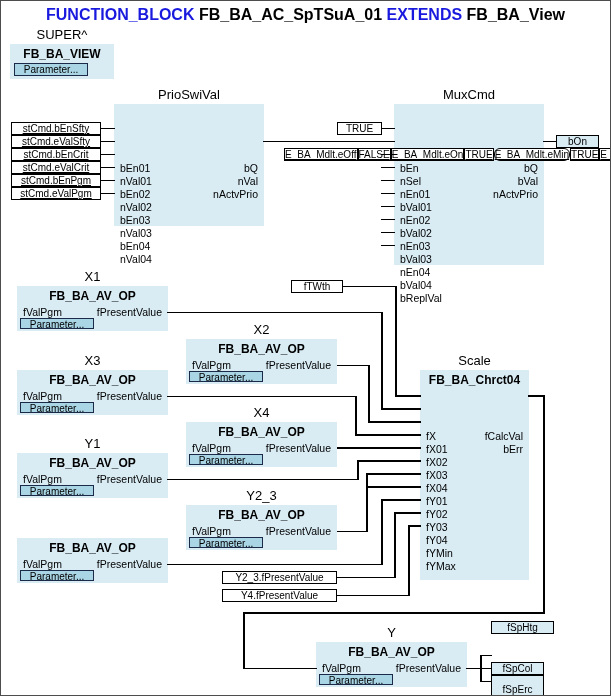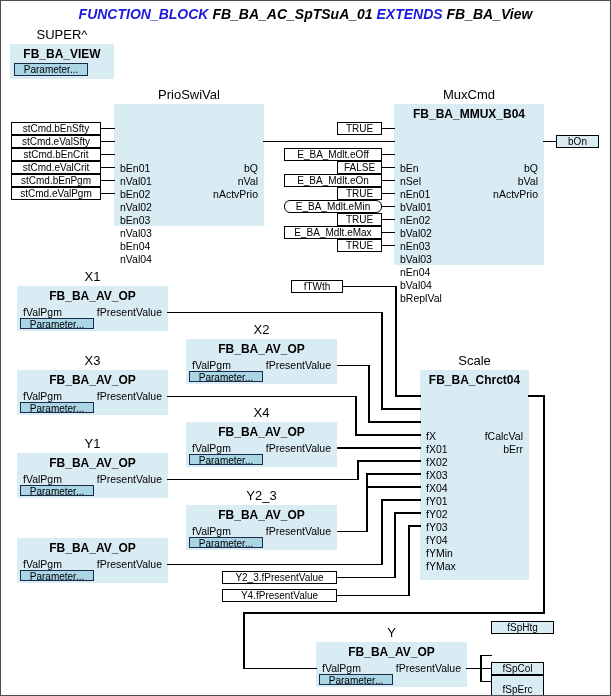--- a/index.html
+++ b/index.html
@@ -1,42 +1,42 @@
 <!DOCTYPE html>
 <html><head>
 <meta charset="utf-8">
 <style>
   html,body{margin:0;padding:0;background:#fff;}
   #canvas{position:relative;width:611px;height:696px;background:#ffffff;
     border:1px solid #4d4d4d;box-sizing:border-box;overflow:hidden;
     font-family:"Liberation Sans",sans-serif;color:#000;}
   .hdr{position:absolute;top:5px;left:0;width:100%;text-align:center;
-    font-size:14px;font-weight:bold;white-space:nowrap;font-style:italic;}
+    font-size:16px;font-weight:bold;white-space:nowrap;}
   .kw{color:#1a1adf;}
   .fb{position:absolute;background:#d9ecf4;}
   .inst{position:absolute;text-align:center;font-size:13px;height:14px;
     line-height:14px;white-space:nowrap;}
   .fbt{padding-top:3px;height:15px;text-align:center;font-weight:bold;
     font-size:12px;line-height:15px;white-space:nowrap;}
   .pcol{position:absolute;font-size:10.5px;margin-top:40px;}
   .pcol.pl{left:6px;}
   .pcol.pr{right:6px;text-align:right;}
   .pin{height:13px;line-height:13px;white-space:nowrap;}
   .avrow{position:absolute;left:6px;right:6px;top:20px;display:flex;
     justify-content:space-between;font-size:10.5px;line-height:13px;}
   .pbtn{position:absolute;background:#a9d5e5;border:1px solid #1b2a49;
     font-size:10px;line-height:11px;text-align:center;box-sizing:border-box;
     white-space:nowrap;overflow:hidden;cursor:pointer;}
   .rbox{position:absolute;border:1px solid #000;background:#fff;font-size:10px;
     display:flex;align-items:center;justify-content:center;
     box-sizing:border-box;white-space:nowrap;}
   .rout{background:#d9ecf4;}
   .refcol{position:absolute;}
-  .refcol .rbox{position:relative;height:13px;width:100%;}
-  .refcol.ralign{display:flex;flex-direction:column;align-items:flex-end;}
+  .refcol .rbox{position:relative;height:13px;width:100%;text-decoration:underline;}
+  .refcol.ralign{display:flex;flex-direction:row;align-items:flex-end;}
   .wh,.wv{position:absolute;background:#000;}
 </style>
 </head>
 <body>
 
 <div id="canvas">
   <div class="hdr">
     <span class="kw">FUNCTION_BLOCK</span>
     <span>FB_BA_AC_SpTSuA_01</span>
     <span class="kw">EXTENDS</span>
@@ -59,21 +59,20 @@
         <div class="pin">nVal04</div>
       </div>
       <div class="pcol pr" style="top: 18px;">
         <div class="pin">bQ</div>
         <div class="pin">nVal</div>
         <div class="pin">nActvPrio</div>
       </div>
     </div>
     <div class="inst" style="left: 113px; top: 87px; width: 150px;">PrioSwiVal</div>
     <div class="fb" style="left: 393px; top: 103px; width: 150px; height: 161px;">
-      <div class="fbt">FB_BA_MMUX_B04</div>
       <div class="pcol pl" style="top: 18px;">
         <div class="pin">bEn</div>
         <div class="pin">nSel</div>
         <div class="pin">nEn01</div>
         <div class="pin">bVal01</div>
         <div class="pin">nEn02</div>
         <div class="pin">bVal02</div>
         <div class="pin">nEn03</div>
         <div class="pin">bVal03</div>
         <div class="pin">nEn04</div>

